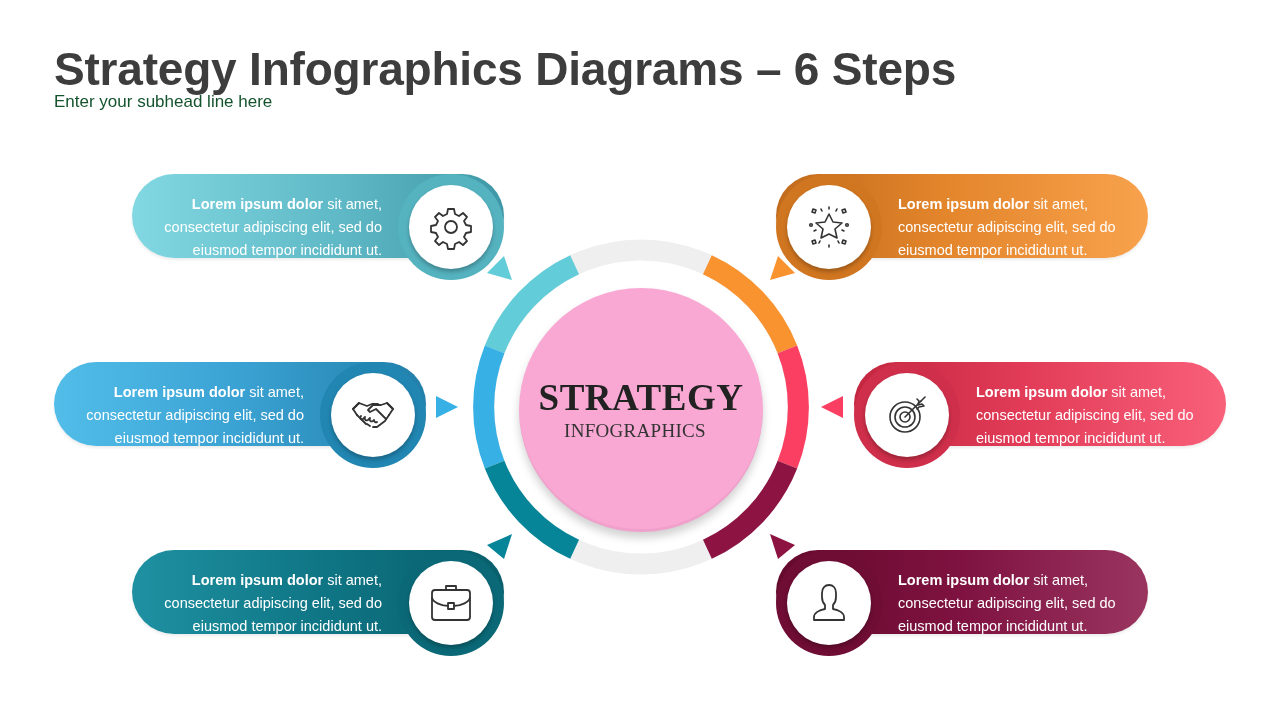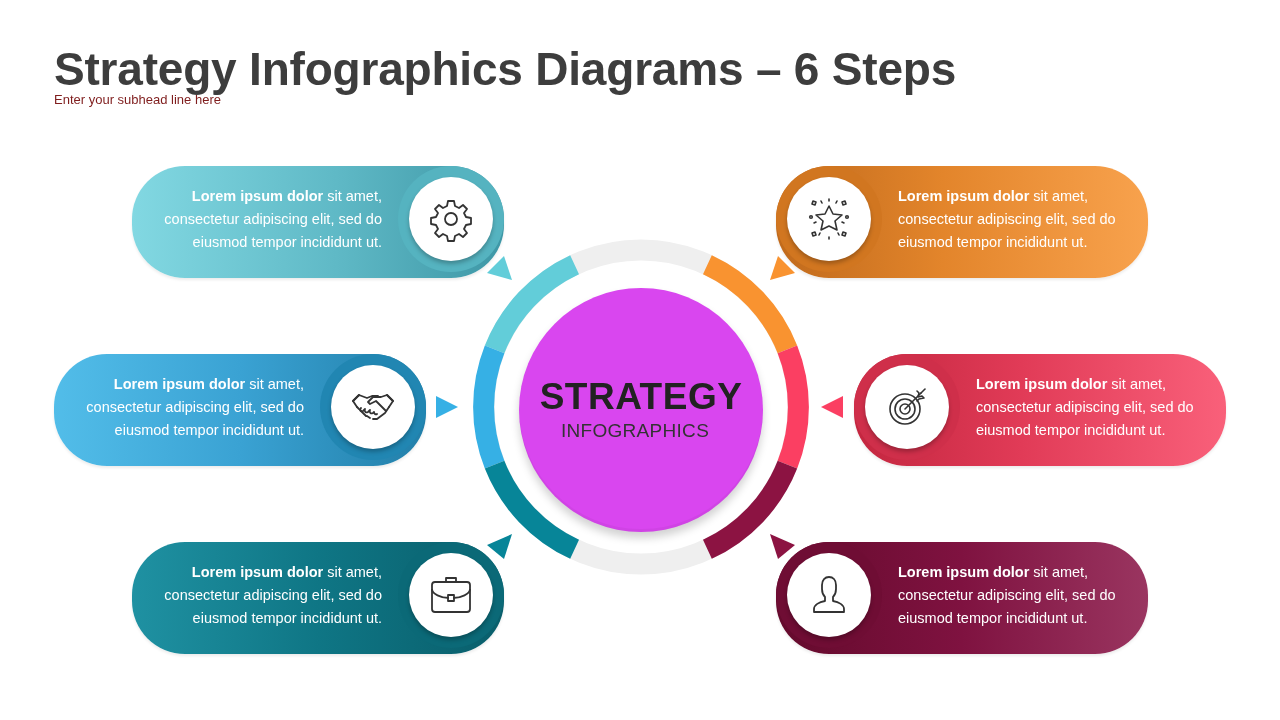--- a/index.html
+++ b/index.html
@@ -6,43 +6,45 @@
   html, body { width: 1280px; height: 720px; background: #ffffff; overflow: hidden; }
   body { position: relative; font-family: "Liberation Sans", "DejaVu Sans", sans-serif; }
 
   .title {
     position: absolute; left: 54px; top: 42px;
     font-size: 46px; font-weight: bold; color: #3d3d3d; letter-spacing: -0.2px;
     white-space: nowrap;
   }
   .subtitle {
     position: absolute; left: 54px; top: 92px;
-    font-size: 13px; color: #7f1d1d; white-space: nowrap;
+    font-size: 17px; color: #14532d; white-space: nowrap;
   }
 
   .ring-svg { position: absolute; left: 0; top: 0; width: 1280px; height: 720px; pointer-events: none; }
 
   .center-disc {
     position: absolute; left: 519px; top: 288px; width: 244px; height: 244px;
     border-radius: 50%;
-    background: #d946ef;
+    background: #f9a8d4;
     box-shadow: 0 6px 8px rgba(0,0,0,0.18), inset 0 -3px 0 rgba(0,0,0,0.04);
+    font-family: Liberation Serif, serif;
   }
   .center-title {
     position: absolute; left: 0; right: 0; top: 88px; text-align: center;
     font-size: 37px; font-weight: bold; color: #222222; letter-spacing: 0.5px;
   }
   .center-sub {
     position: absolute; left: 0; right: 12px; top: 132px; text-align: center;
     font-size: 19px; color: #333333; letter-spacing: 0.3px;
   }
 
   .card {
-    position: absolute; width: 372px; height: 112px; border-radius: 53px;
+    position: absolute; width: 372px; height: 84px; border-radius: 53px;
     box-shadow: 0 2px 3px rgba(0,0,0,0.08);
+    margin-top: 8px;
   }
   .card .text {
     position: absolute; top: 19px; width: 250px;
     font-size: 14.5px; line-height: 23px; color: #ffffff;
   }
   .card.left .text { right: 122px; text-align: right; }
   .card.right .text { left: 122px; text-align: left; }
   .card .text b { font-weight: bold; }
 
   .icon-ring {

